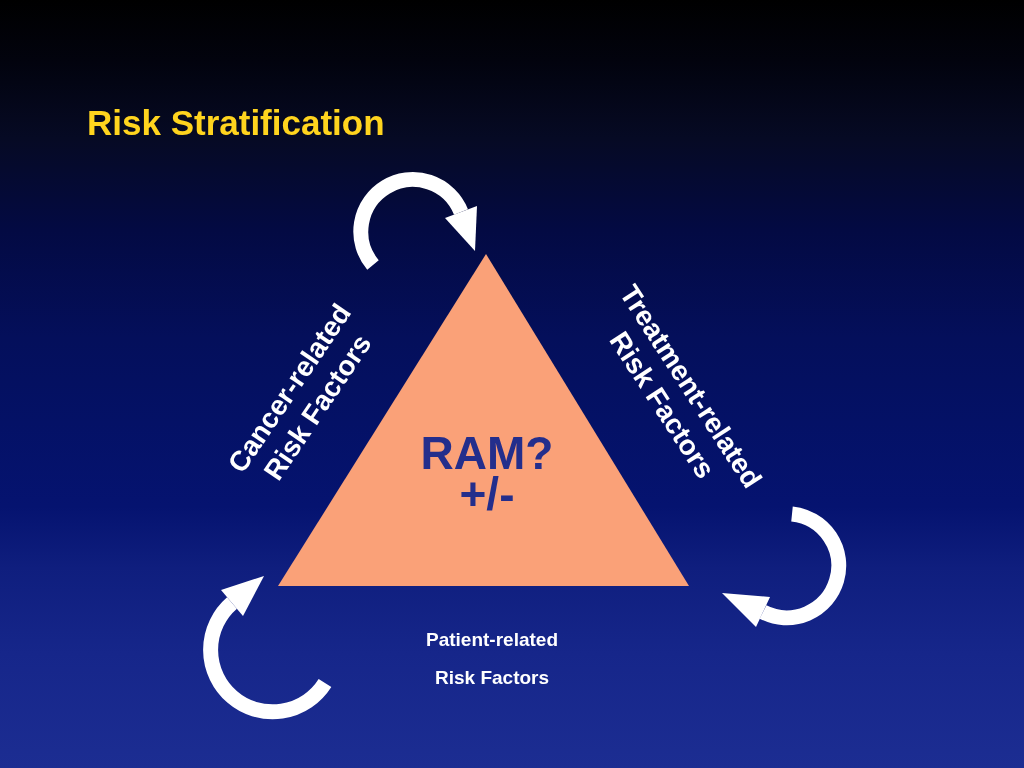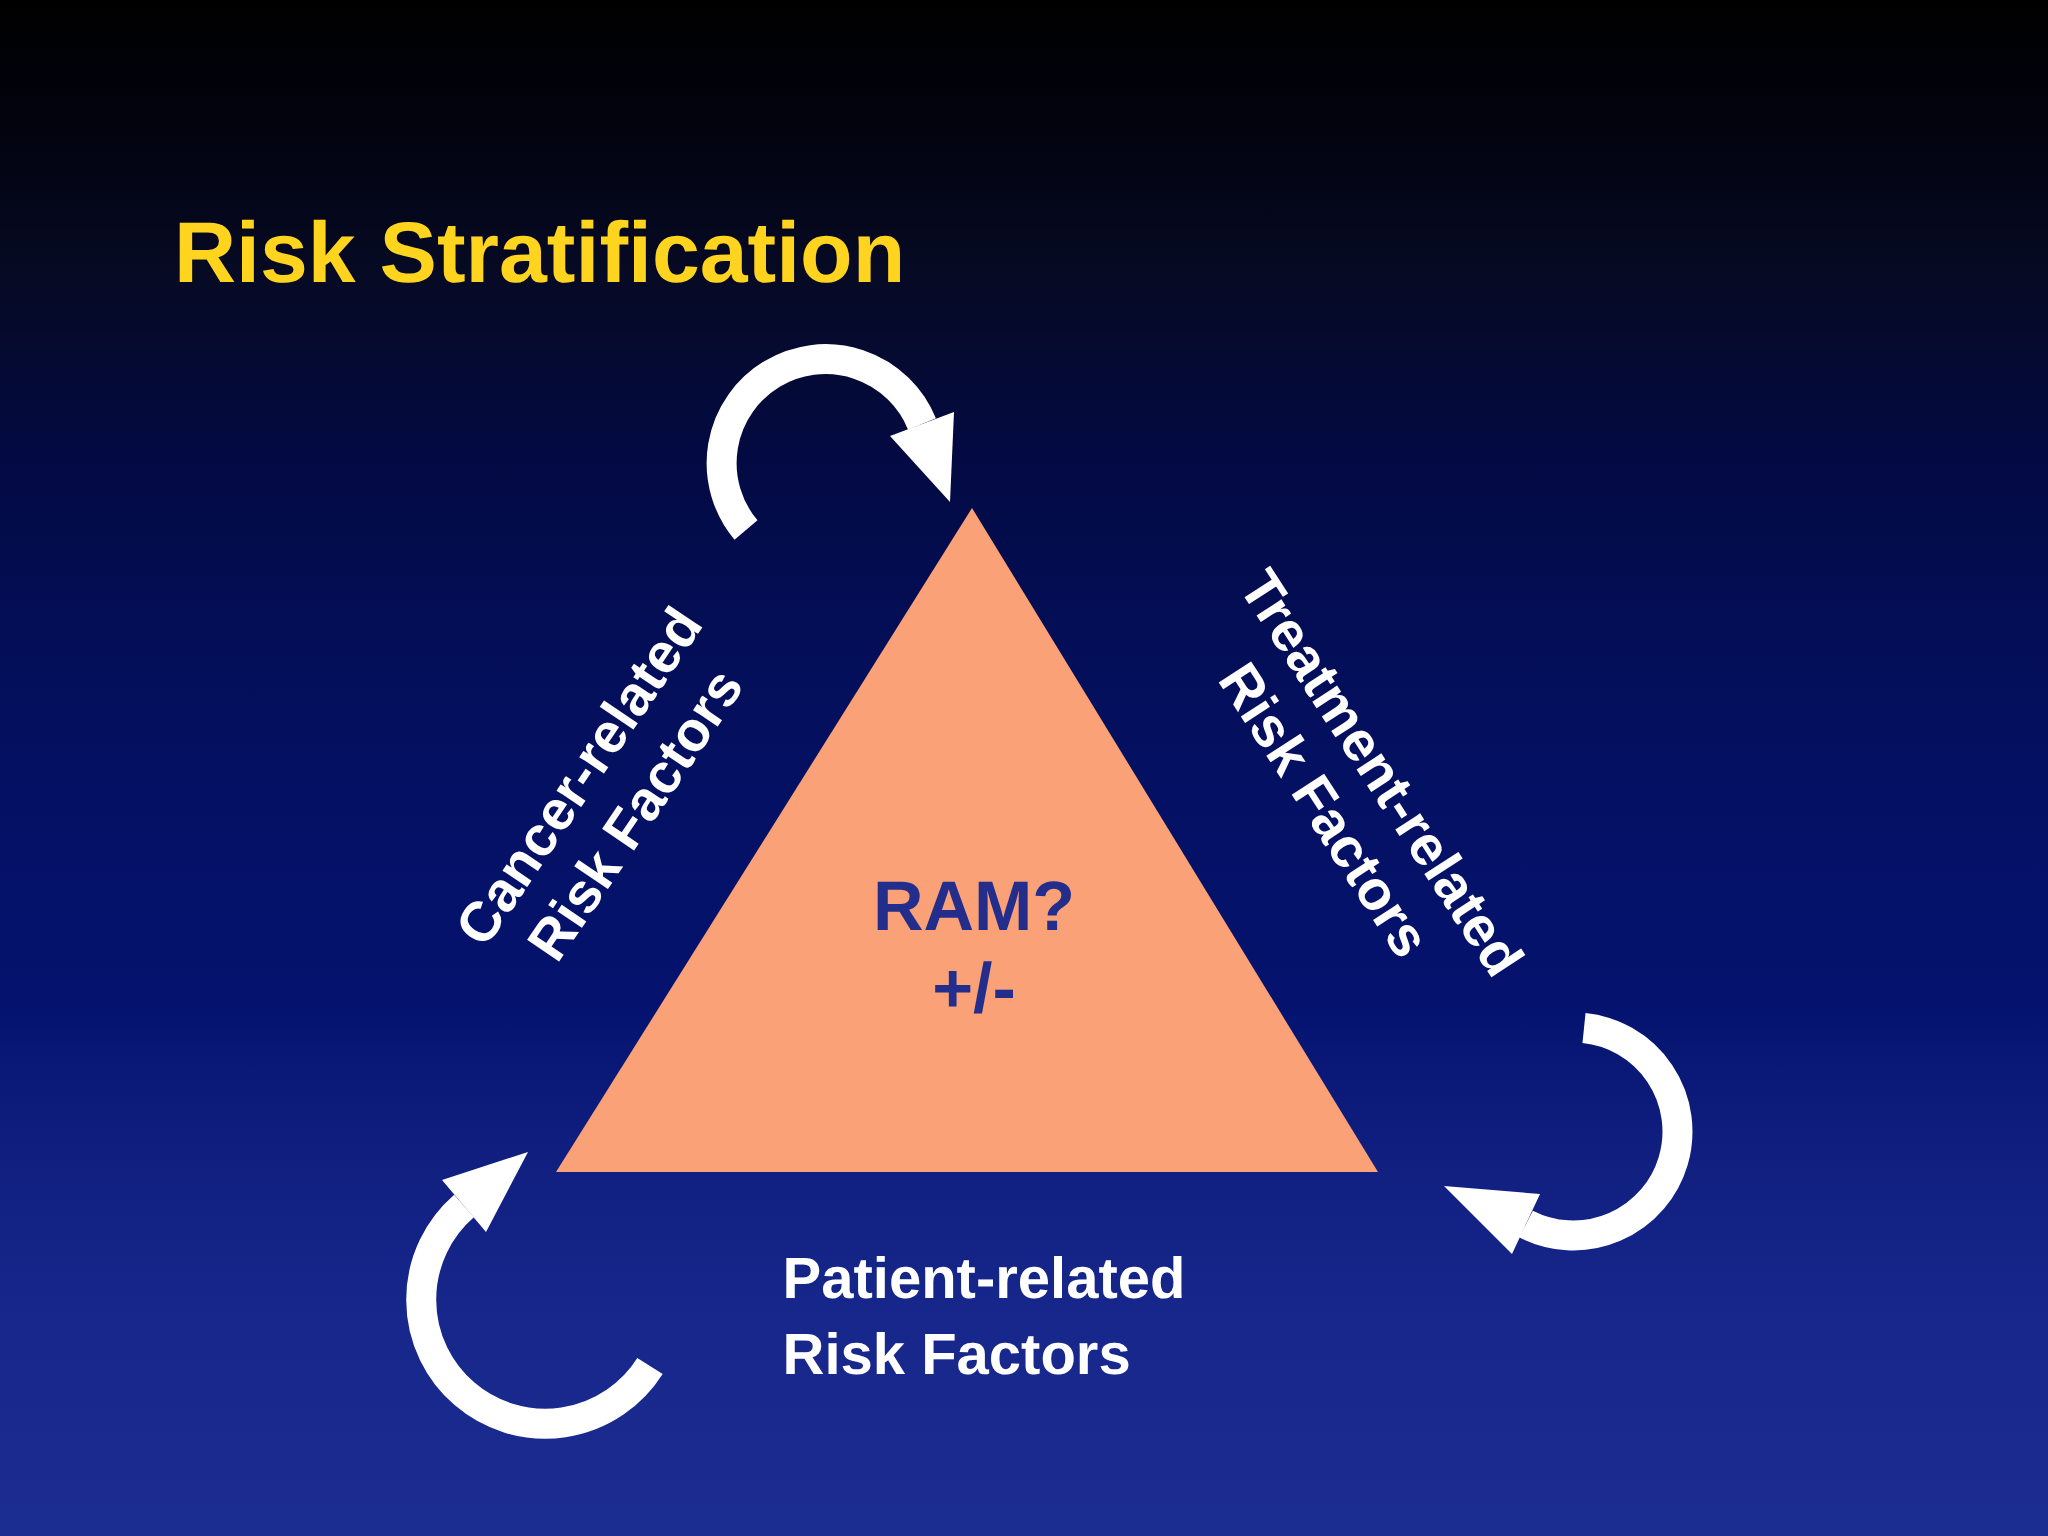--- a/index.html
+++ b/index.html
@@ -23,41 +23,41 @@
       #051370 66%,
       #0f1e7e 74%,
       #16268a 85%,
       #1c2d92 100%);
   }
   .title {
     position: absolute;
     left: 87px;
     top: 103px;
     margin: 0;
-    font-size: 43px;
+    font-size: 35px;
     font-weight: 700;
     color: #ffd41e;
     white-space: nowrap;
     letter-spacing: 0px;
   }
   .diagram-svg {
     position: absolute;
     left: 0;
     top: 0;
     width: 1024px;
     height: 768px;
   }
   .center-text {
     position: absolute;
     left: 487px;
     top: 474px;
     transform: translate(-50%, -50%);
     text-align: center;
     color: #232e8c;
-    font-size: 35px;
+    font-size: 46px;
     font-weight: 700;
     line-height: 41px;
     white-space: nowrap;
   }
   .side-label {
     position: absolute;
     text-align: center;
     color: #ffffff;
     font-size: 28px;
     font-weight: 700;
@@ -72,23 +72,23 @@
   .label-right {
     left: 676px;
     top: 396px;
     transform: translate(-50%, -50%) rotate(57deg);
   }
   .label-bottom {
     position: absolute;
     left: 492px;
     top: 659px;
     transform: translate(-50%, -50%);
-    text-align: left;
+    text-align: center;
     color: #ffffff;
-    font-size: 29px;
+    font-size: 19px;
     font-weight: 700;
     line-height: 38px;
     white-space: nowrap;
   }
 </style>
 </head>
 <body>
 
 <div class="slide">
 

